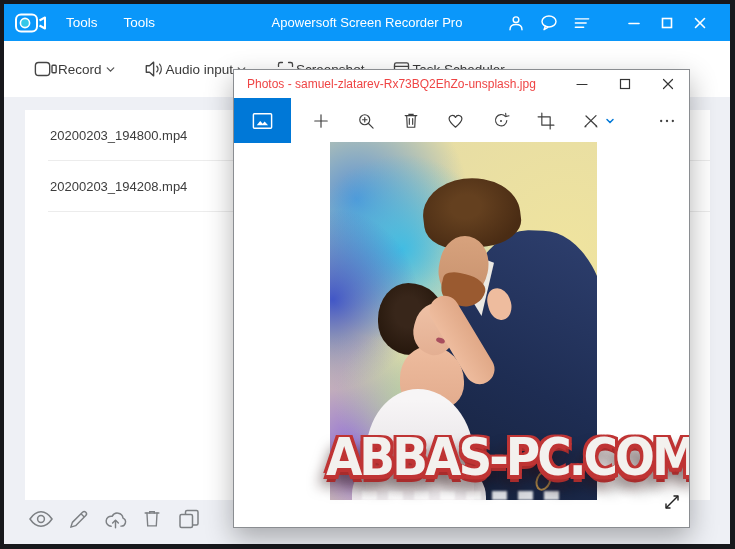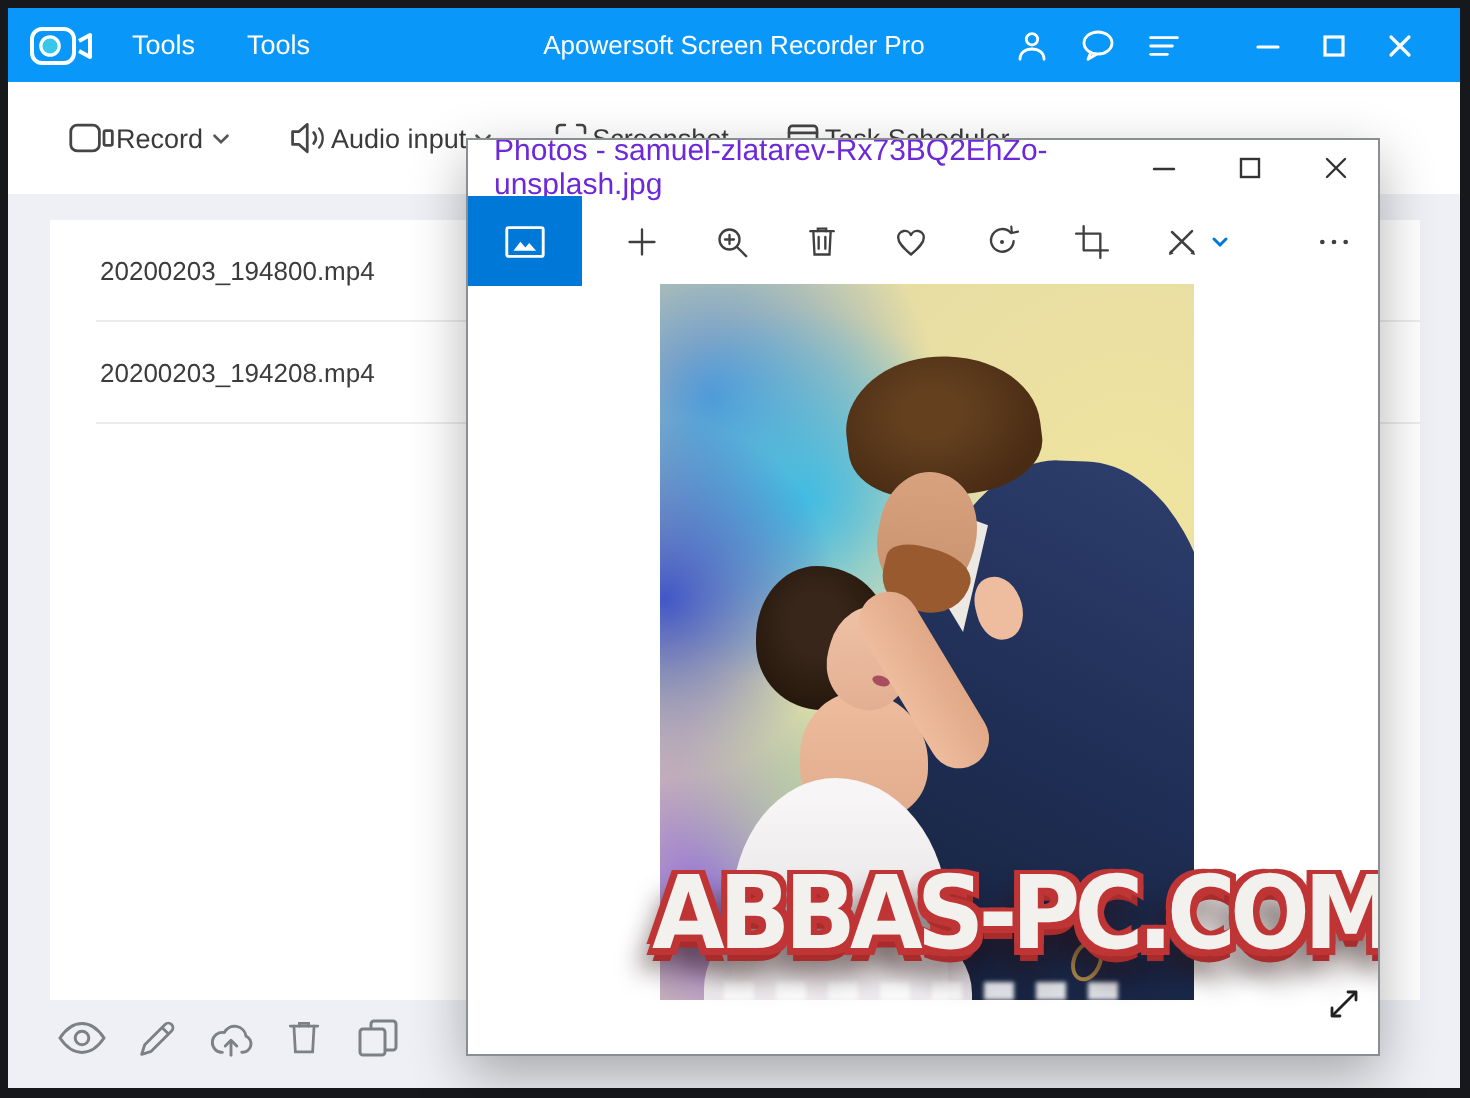--- a/index.html
+++ b/index.html
@@ -26,21 +26,21 @@
   .filecard { position:absolute; left:21px; top:106px; width:685px; height:390px; background:#ffffff; }
   .file-row { height:51px; line-height:51px; padding-left:25px; font-size:13px; color:#3c3c3c; position:relative; }
   .file-row::after { content:""; position:absolute; left:23px; right:0; bottom:0; height:1px; background:#ececec; }
 
   
   .bottombar { position:absolute; left:24px; bottom:6px; height:38px; display:flex; align-items:center; gap:11px; }
   .act-btn { width:26px; height:26px; display:flex; align-items:center; justify-content:center; }
 
   
   .photos { position:absolute; left:233px; top:69px; width:457px; height:459px; background:#fff; border:1px solid #8a8d91; box-shadow:0 10px 26px rgba(0,0,0,.30); z-index:10; overflow:hidden; }
-  .p-titlebar { height:28px; display:flex; align-items:center; font-size:15px; color:#6d28d9; padding-left:13px; }
+  .p-titlebar { height:28px; display:flex; align-items:center; font-size:12px; color:#ef4444; padding-left:13px; }
   .p-controls { margin-left:auto; display:flex; }
   .p-ctrl { width:43px; height:28px; display:flex; align-items:center; justify-content:center; }
   .p-toolbar { height:45px; display:flex; align-items:stretch; }
   .p-select { width:63px; background:#0078d7; display:flex; align-items:center; justify-content:center; }
   .p-icons { display:flex; align-items:center; margin-left:7px; }
   .p-ic { width:45px; height:45px; display:flex; align-items:center; justify-content:center; }
   .p-ic.wide { width:60px; gap:3px; }
   .p-ic.more { margin-left:16px; }
 
   

